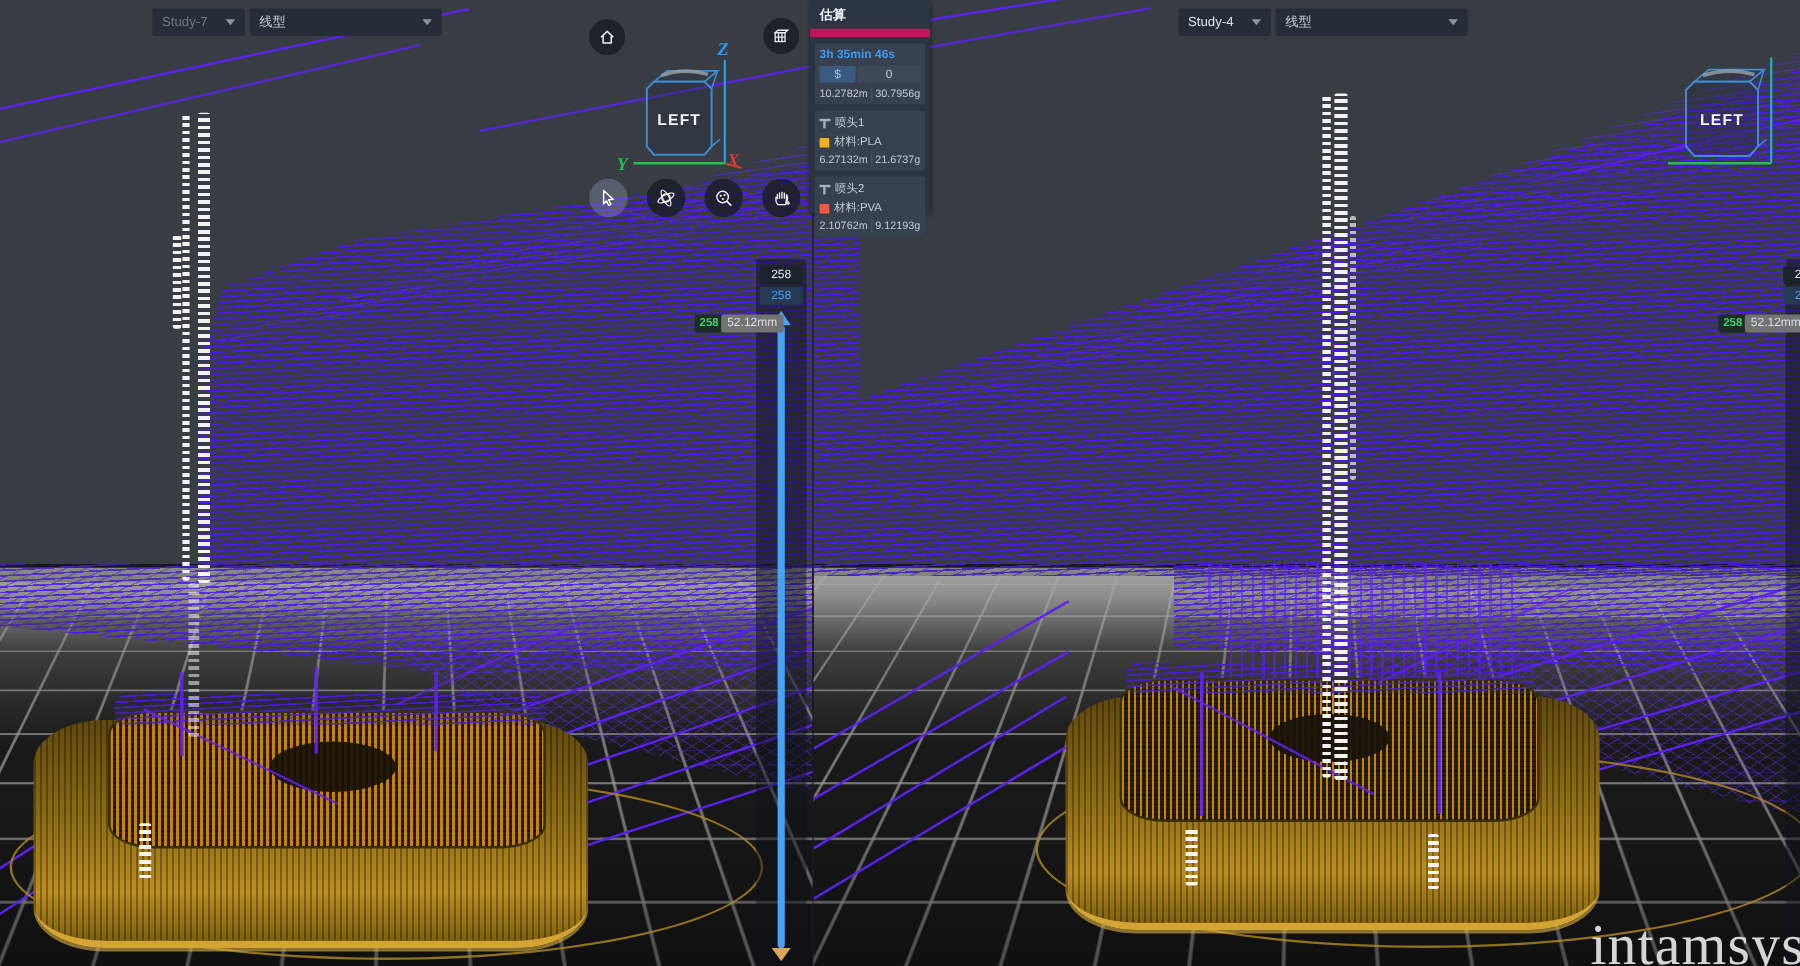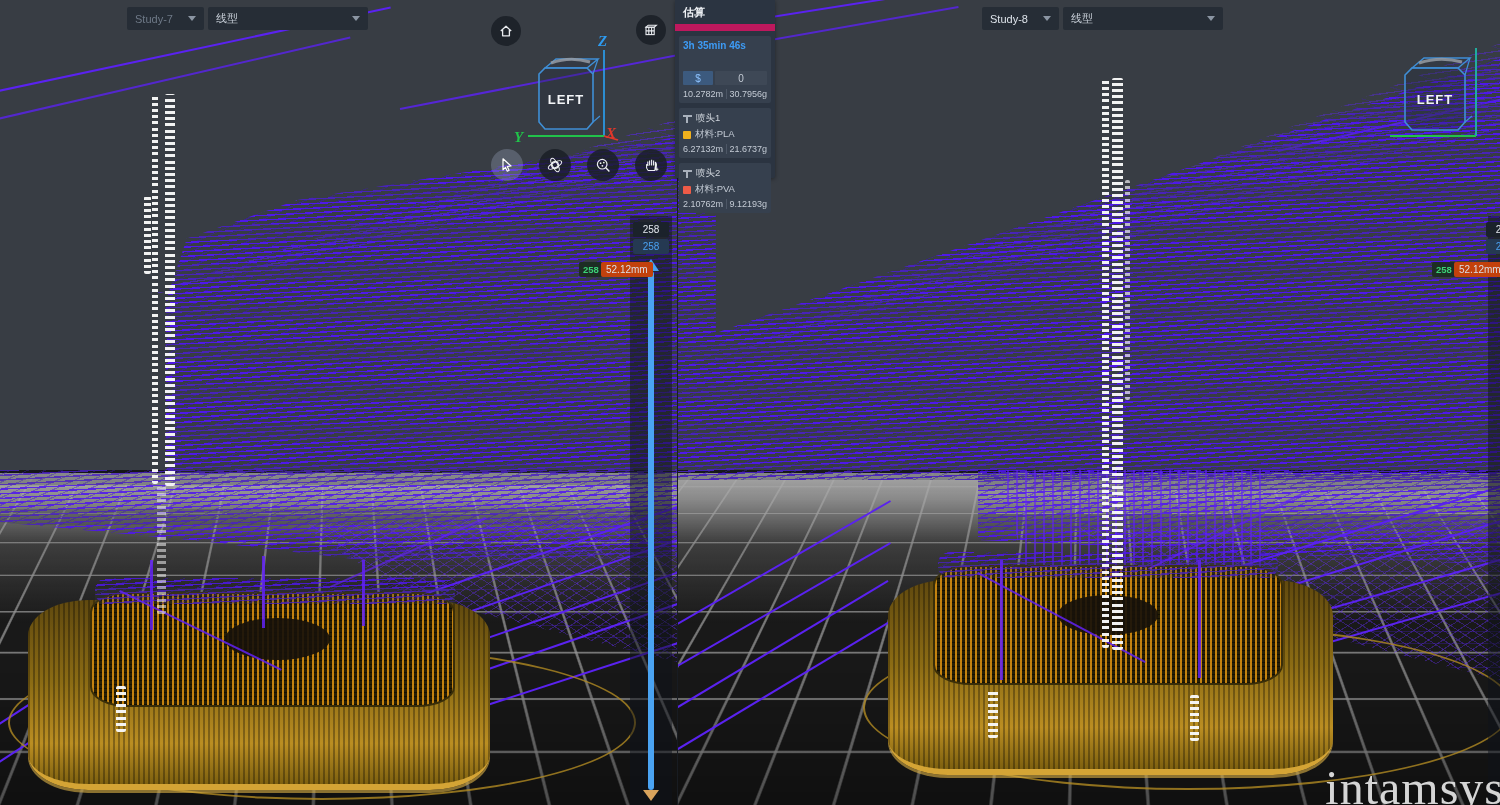--- a/index.html
+++ b/index.html
@@ -111,33 +111,33 @@
   .layer-box.curv { background:#253952; color:#4aa0f0; }
   .tri { position:absolute; width:0; height:0; z-index:7; }
   .tri.up   { border-left:8px solid transparent; border-right:8px solid transparent; border-bottom:12px solid #4aa3f2; }
   .tri.down { border-left:8px solid transparent; border-right:8px solid transparent; border-top:11px solid #d8a35c; }
   .slider-track { position:absolute; width:6px; background:#4aa3f2; border-radius:3px; z-index:6; cursor:pointer; }
   .layer-badge {
     position:absolute; height:15px; padding:0 4px; background:#1d2d24; color:#3bd277;
     font-size:9.5px; font-weight:bold; display:flex; align-items:center; border-radius:2px; z-index:7;
   }
   .height-label {
-    position:absolute; height:15px; padding:0 5px; background:#c2410c; color:#dadfe6;
+    position:absolute; height:15px; padding:0 5px; background:#737373; color:#dadfe6;
     font-size:10px; display:flex; align-items:center; border-radius:2px; z-index:7;
   }
 
   
   .estimate-panel {
     position:absolute; left:675px; top:0; width:100px; height:178px;
     background:#2b3441; z-index:20; border-radius:0 0 2px 2px;
     box-shadow:0 1px 4px rgba(0,0,0,.4);
   }
   .ep-header { padding:5px 8px 4px; font-size:11px; font-weight:bold; color:#eef1f5; border-bottom:7px solid #be185d; }
   .ep-card { margin:5px 4px 0; padding:3px 4px 4px; background:#36404e; border-radius:2px; }
-  .ep-time { font-size:10px; font-weight:bold; color:#3d9bf5; margin:1px 0 20px; white-space:nowrap; }
+  .ep-time { font-size:10px; font-weight:bold; color:#3d9bf5; margin:1px 0 4px; white-space:nowrap; }
   .ep-cost-row { display:flex; gap:2px; height:14px; margin-bottom:4px; }
   .ep-cell { display:flex; align-items:center; justify-content:center; font-size:10px; border-radius:1px; }
   .ep-cell.cur { width:30px; background:#3c5a7e; color:#8ec3ff; cursor:pointer; }
   .ep-cell.val { flex:1; background:#3e4856; color:#c3cad4; }
   .ep-vals { display:flex; align-items:center; font-size:9px; color:#c3cad4; white-space:nowrap; }
   .ep-vals .sep { width:1px; height:10px; background:#4d5766; margin:0 auto; }
   .ep-noz-head { display:flex; align-items:center; gap:4px; font-size:9.5px; color:#cdd3da; margin:1px 0 3px; }
   .noz-icon { width:9px; height:8px; border-top:2px solid #a9b1bc; position:relative; }
   .noz-icon::after { content:""; position:absolute; left:3px; top:0; width:2px; height:6px; background:#a9b1bc; }
   .mat-row { display:flex; align-items:center; gap:4px; font-size:9.5px; color:#c3cad4; margin-bottom:3px; white-space:nowrap; }
@@ -313,21 +313,21 @@
       <div class="support" style="left:470px;top:568px;width:180px;height:2px;transform:rotate(-26deg);transform-origin:0 0;opacity:.8;"></div>
 
       <div class="tower" style="left:424px;top:78px;width:7px;height:570px;"></div>
       <div class="tower" style="left:434px;top:78px;width:11px;height:572px;"></div>
       <div class="tower" style="left:447px;top:180px;width:5px;height:220px;opacity:.7;"></div>
       <div class="tower" style="left:310px;top:690px;width:10px;height:48px;"></div>
       <div class="tower" style="left:512px;top:695px;width:9px;height:46px;"></div>
     </div>
 
     <div class="dropdown" style="left:304px;width:77px;">
-      <span class="dd-label" style="color:#dde3ea;">Study-8</span>
+      <span class="dd-label" style="color:#dde3ea;">Study-4</span>
       <span class="caret"></span>
     </div>
     <div class="dropdown" style="left:385px;width:160px;">
       <span class="dd-label">线型</span>
       <span class="caret"></span>
     </div>
 
     <svg class="viewcube" style="left:700px;top:40px;" width="122" height="110" viewBox="0 0 122 110">
       <line x1="98" y1="8" x2="98" y2="96" stroke="#1fb9a8" stroke-width="1.8"></line>
       <line x1="12" y1="96" x2="98" y2="96" stroke="#21c24a" stroke-width="2"></line>

